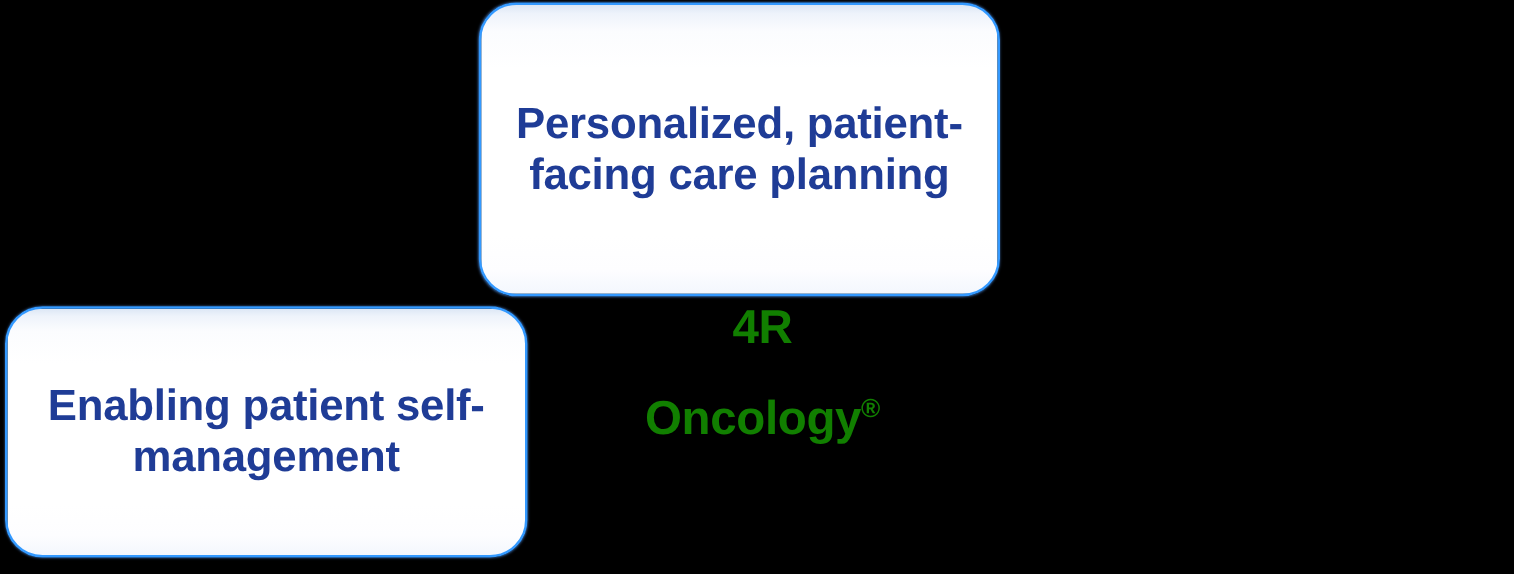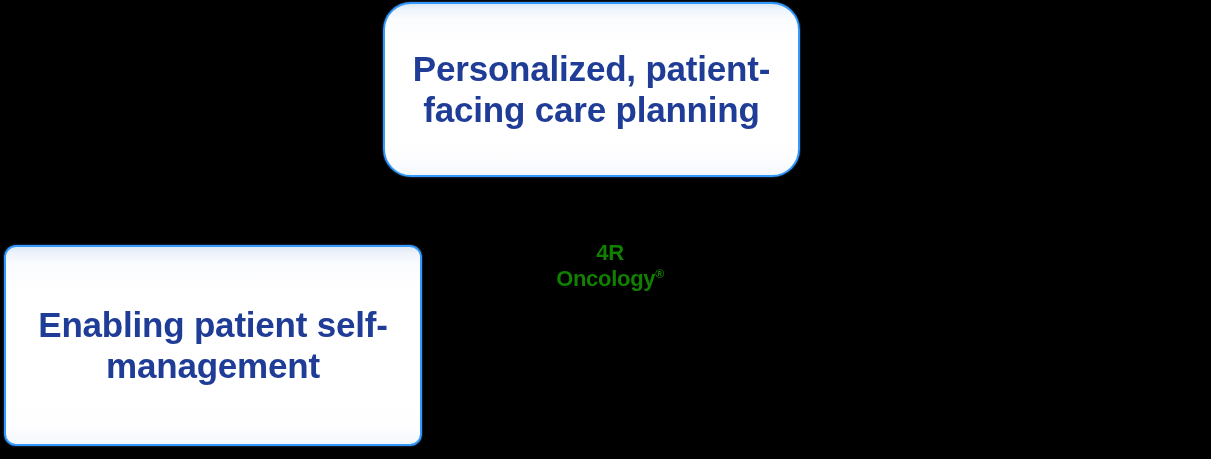--- a/index.html
+++ b/index.html
@@ -48,35 +48,33 @@
     line-height: 1.12;
     padding: 0 10px;
     white-space: pre-line;
   }
 
   
   #node-top {
     left: 383px;
     top: 2px;
     width: 417px;
-    height: 175px;
-    border-radius: 28px;
+    height: 235px;
   }
   #node-top .node-label {
     font-size: 35px;
     line-height: 1.16;
   }
 
   
   #node-left {
     left: 4px;
     top: 245px;
     width: 418px;
     height: 201px;
-    border-radius: 12px;
   }
   #node-left .node-label {
     font-size: 35px;
     line-height: 1.16;
   }
 
   
   #node-right {
     left: 782px;
     top: 240px;
@@ -91,26 +89,27 @@
 
   
   #center-brand {
     position: absolute;
     left: 470px;
     top: 240px;
     width: 280px;
     text-align: center;
     color: #117F00;
     font-weight: bold;
-    font-size: 22px;
+    font-size: 38px;
     line-height: 1.18;
     letter-spacing: -0.3px;
   }
   #center-brand .brand-line2 {
     display: block;
+    margin-top: 28px;
   }
   #center-brand sup {
     font-size: 0.55em;
     vertical-align: super;
     line-height: 0;
   }
 </style>
 </head>
 <body>
 

